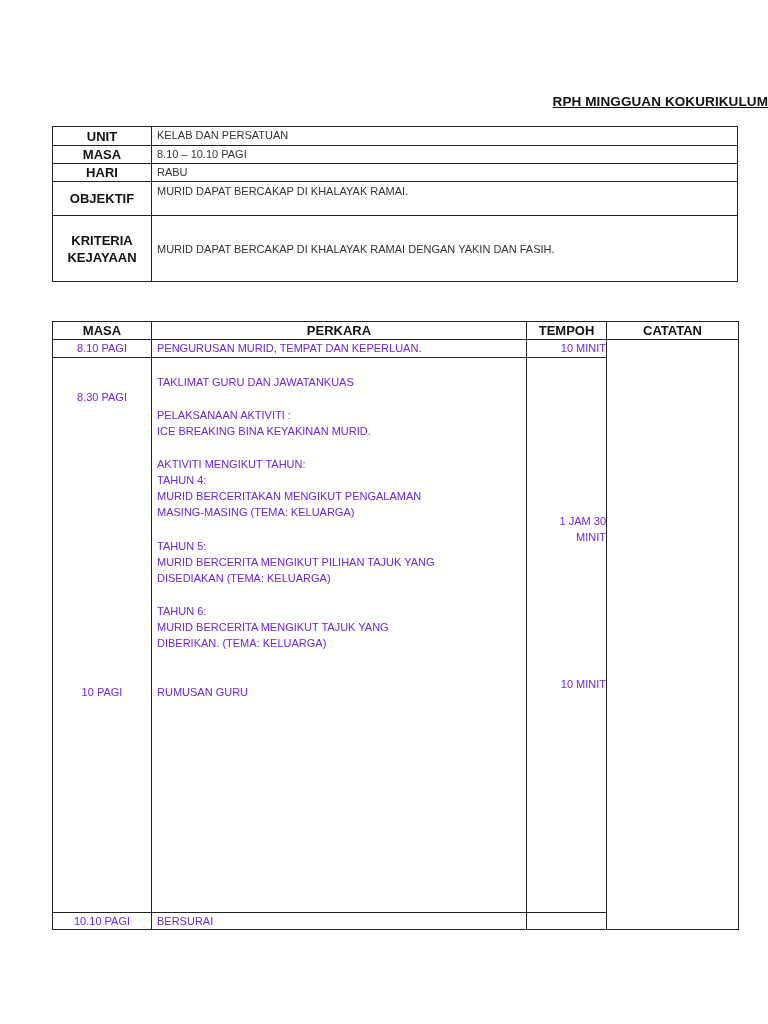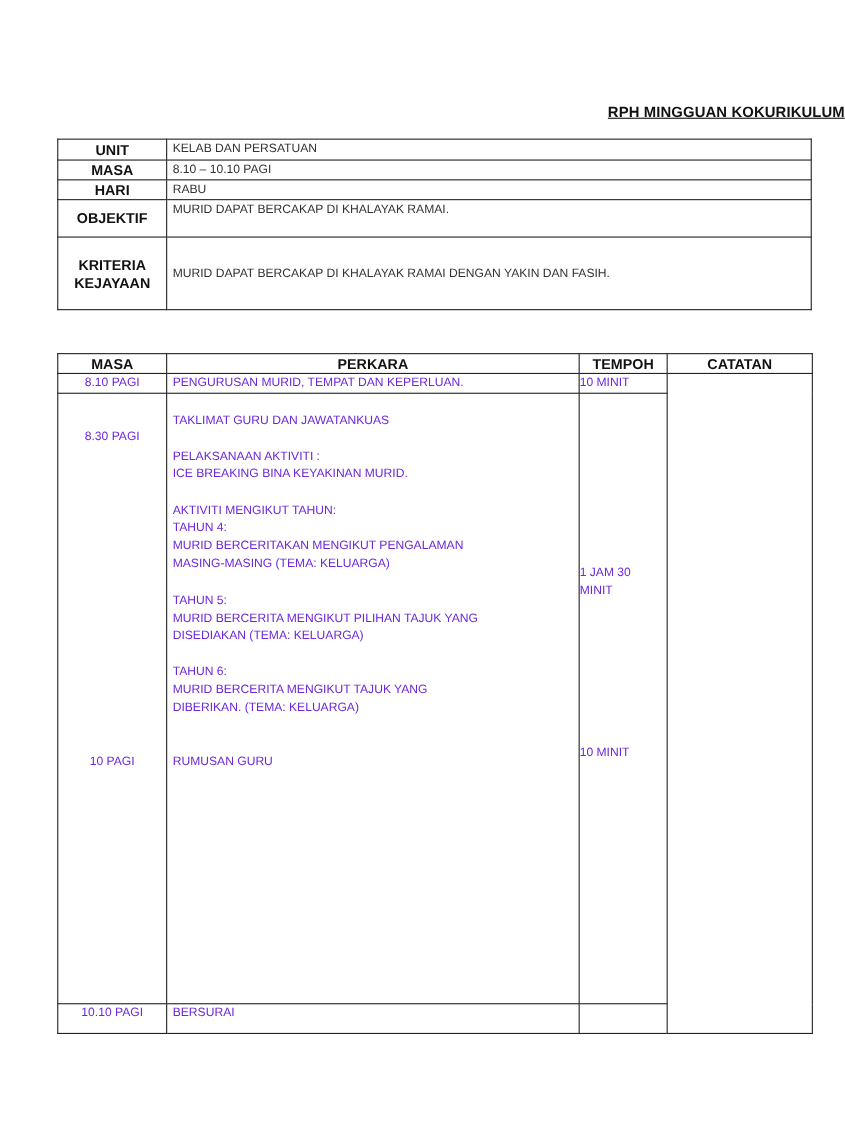--- a/index.html
+++ b/index.html
@@ -10,21 +10,21 @@
   table { position:absolute; border-collapse:collapse; table-layout:fixed; }
   td, th { border:1px solid #222; padding:0; font-size:11px; vertical-align:top; }
   .info { left:52px; top:126px; width:686px; }
   .info th { width:98px; font-weight:bold; font-size:13px; text-align:center; vertical-align:middle; line-height:15px; }
   .info td { color:#333; padding-left:5px; line-height:16px; }
   .sched { left:52px; top:321px; width:686px; }
   .sched th { font-weight:bold; font-size:13px; text-align:center; height:17px; line-height:17px; }
   .sched td { color:#6d28d9; line-height:16px; }
   .c-masa { text-align:center; }
   .c-perkara { padding-left:5px;margin-top:16px; }
-  .c-tempoh { text-align:left;margin-top:48px; }
+  .c-tempoh { text-align:right;margin-top:48px; }
   .pre { white-space:pre-line; }
 </style>
 </head>
 <body>
 
 <div class="title">RPH MINGGUAN KOKURIKULUM</div>
 
 <table class="info">
   <tbody>
       <tr style="height:19px">
@@ -91,19 +91,19 @@
 MURID BERCERITA MENGIKUT TAJUK YANG
 DIBERIKAN. (TEMA: KELUARGA)</div>
       <div style="position:absolute;left:5px;top:326px">RUMUSAN GURU</div>
     </td>
     <td class="c-tempoh" style="position:relative">
       <div style="position:absolute;left:0;right:0;top:155px" class="pre">1 JAM 30
 MINIT</div>
       <div style="position:absolute;left:0;right:0;top:318px">10 MINIT</div>
     </td>
   </tr>
-  <tr style="height:27px">
+  <tr style="height:17px">
     <td class="c-masa">10.10 PAGI</td>
     <td class="c-perkara">BERSURAI</td>
     <td class="c-tempoh"></td>
   </tr>
 </tbody>
   </table>
 
 </body></html>

